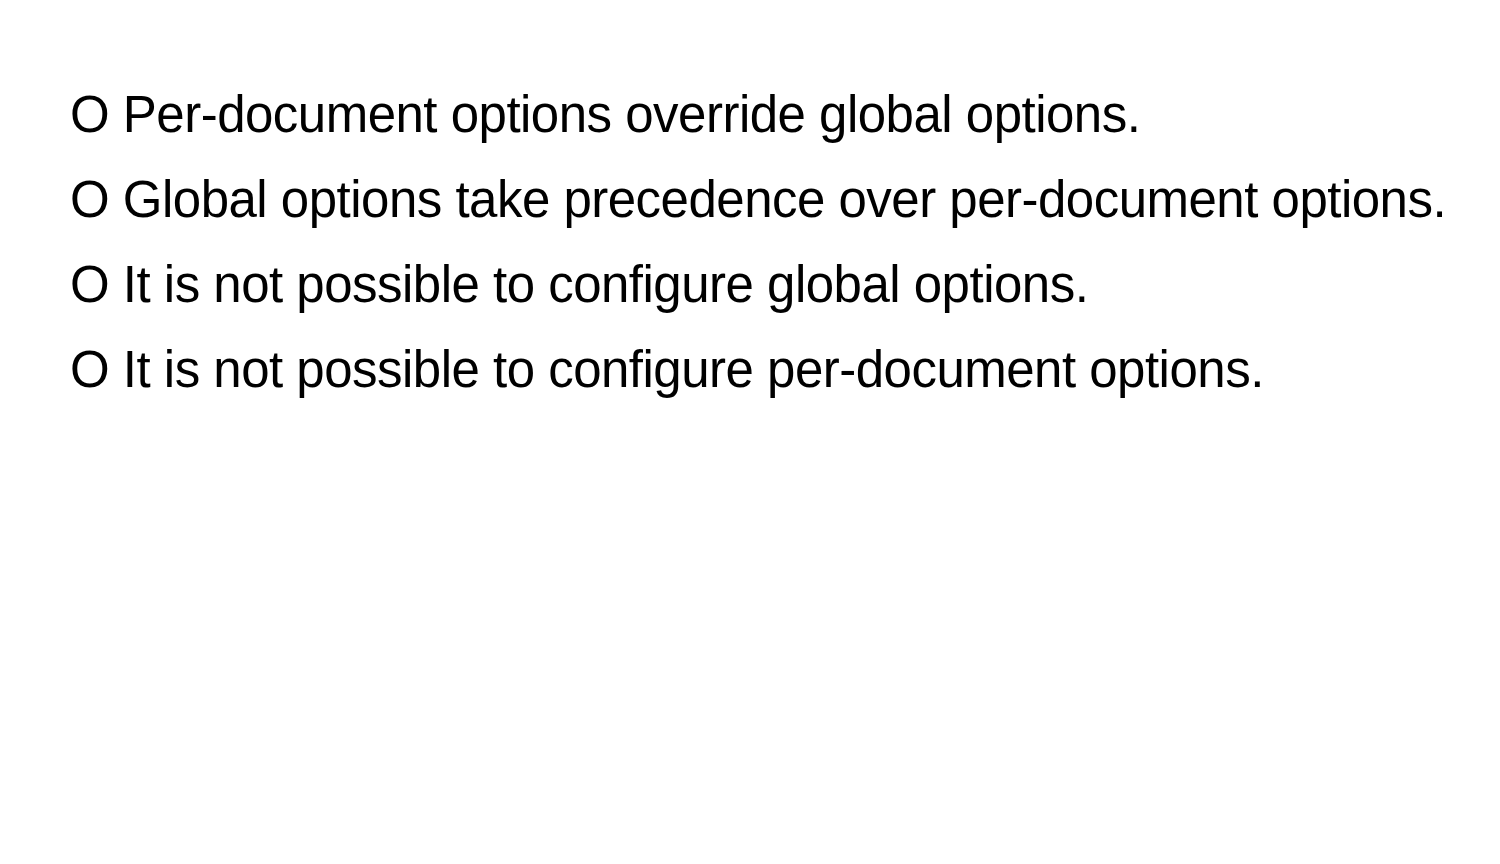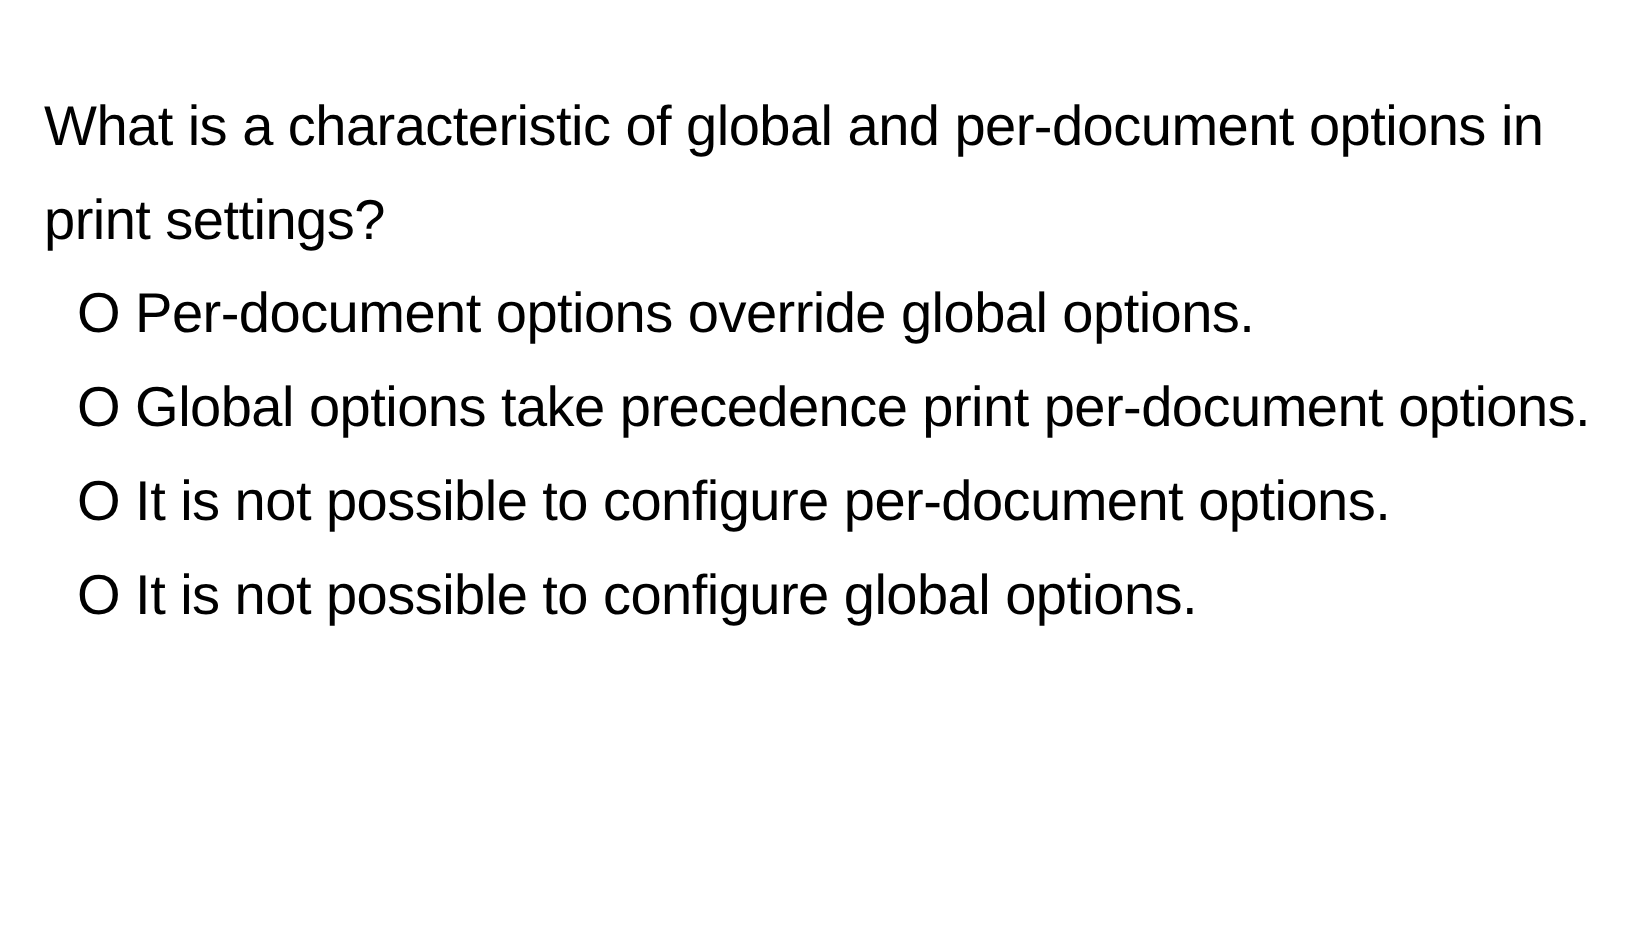--- a/index.html
+++ b/index.html
@@ -30,30 +30,29 @@
     margin-left: 30px;
   }
   .marker {
     display: inline;
   }
 </style>
 </head>
 <body>
 
 <div class="container">
-  <div class="question">What is a characteristic of global and per-document options in print settings?</div>
   <div class="option">
     <span class="marker">O </span>
     <span>Per-document options override global options.</span>
   </div>
   <div class="option">
     <span class="marker">O </span>
-    <span>Global options take precedence print per-document options.</span>
+    <span>Global options take precedence over per-document options.</span>
+  </div>
+  <div class="option">
+    <span class="marker">O </span>
+    <span>It is not possible to configure global options.</span>
   </div>
   <div class="option">
     <span class="marker">O </span>
     <span>It is not possible to configure per-document options.</span>
   </div>
-  <div class="option">
-    <span class="marker">O </span>
-    <span>It is not possible to configure global options.</span>
-  </div>
 </div>
 
 </body></html>

